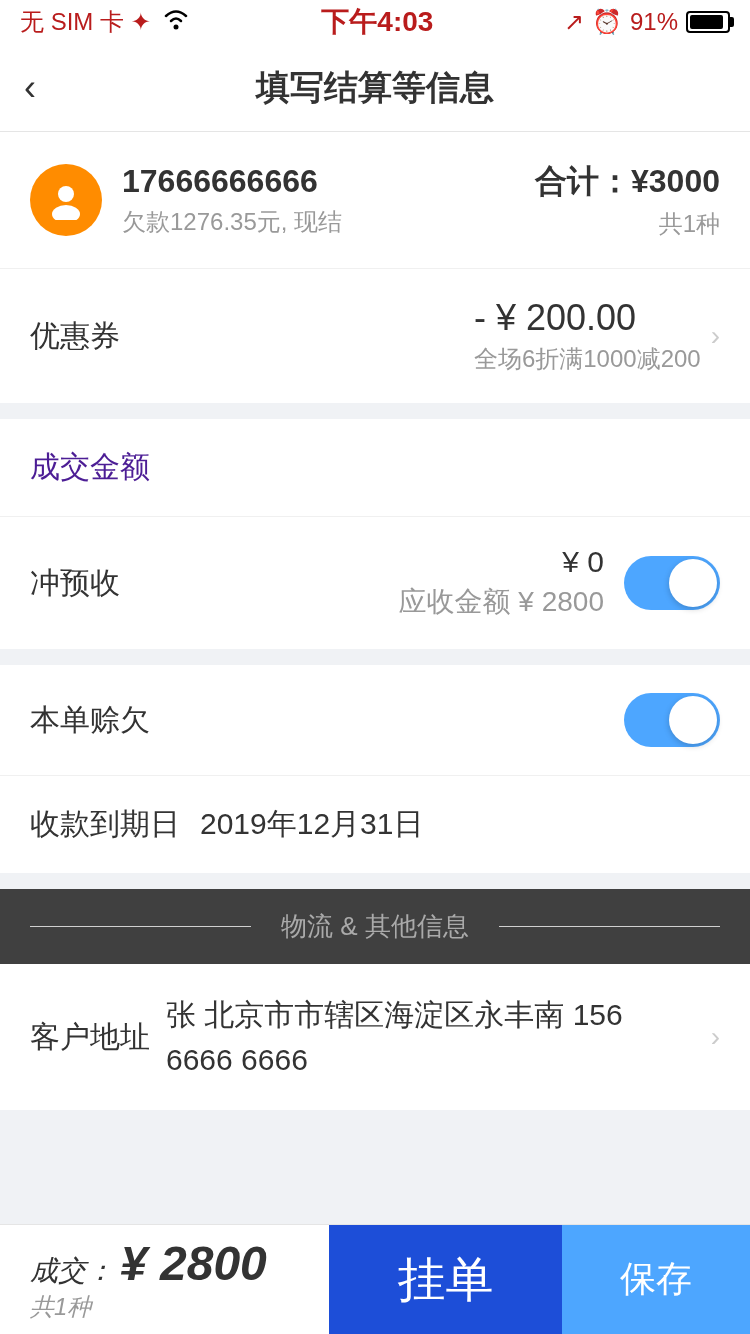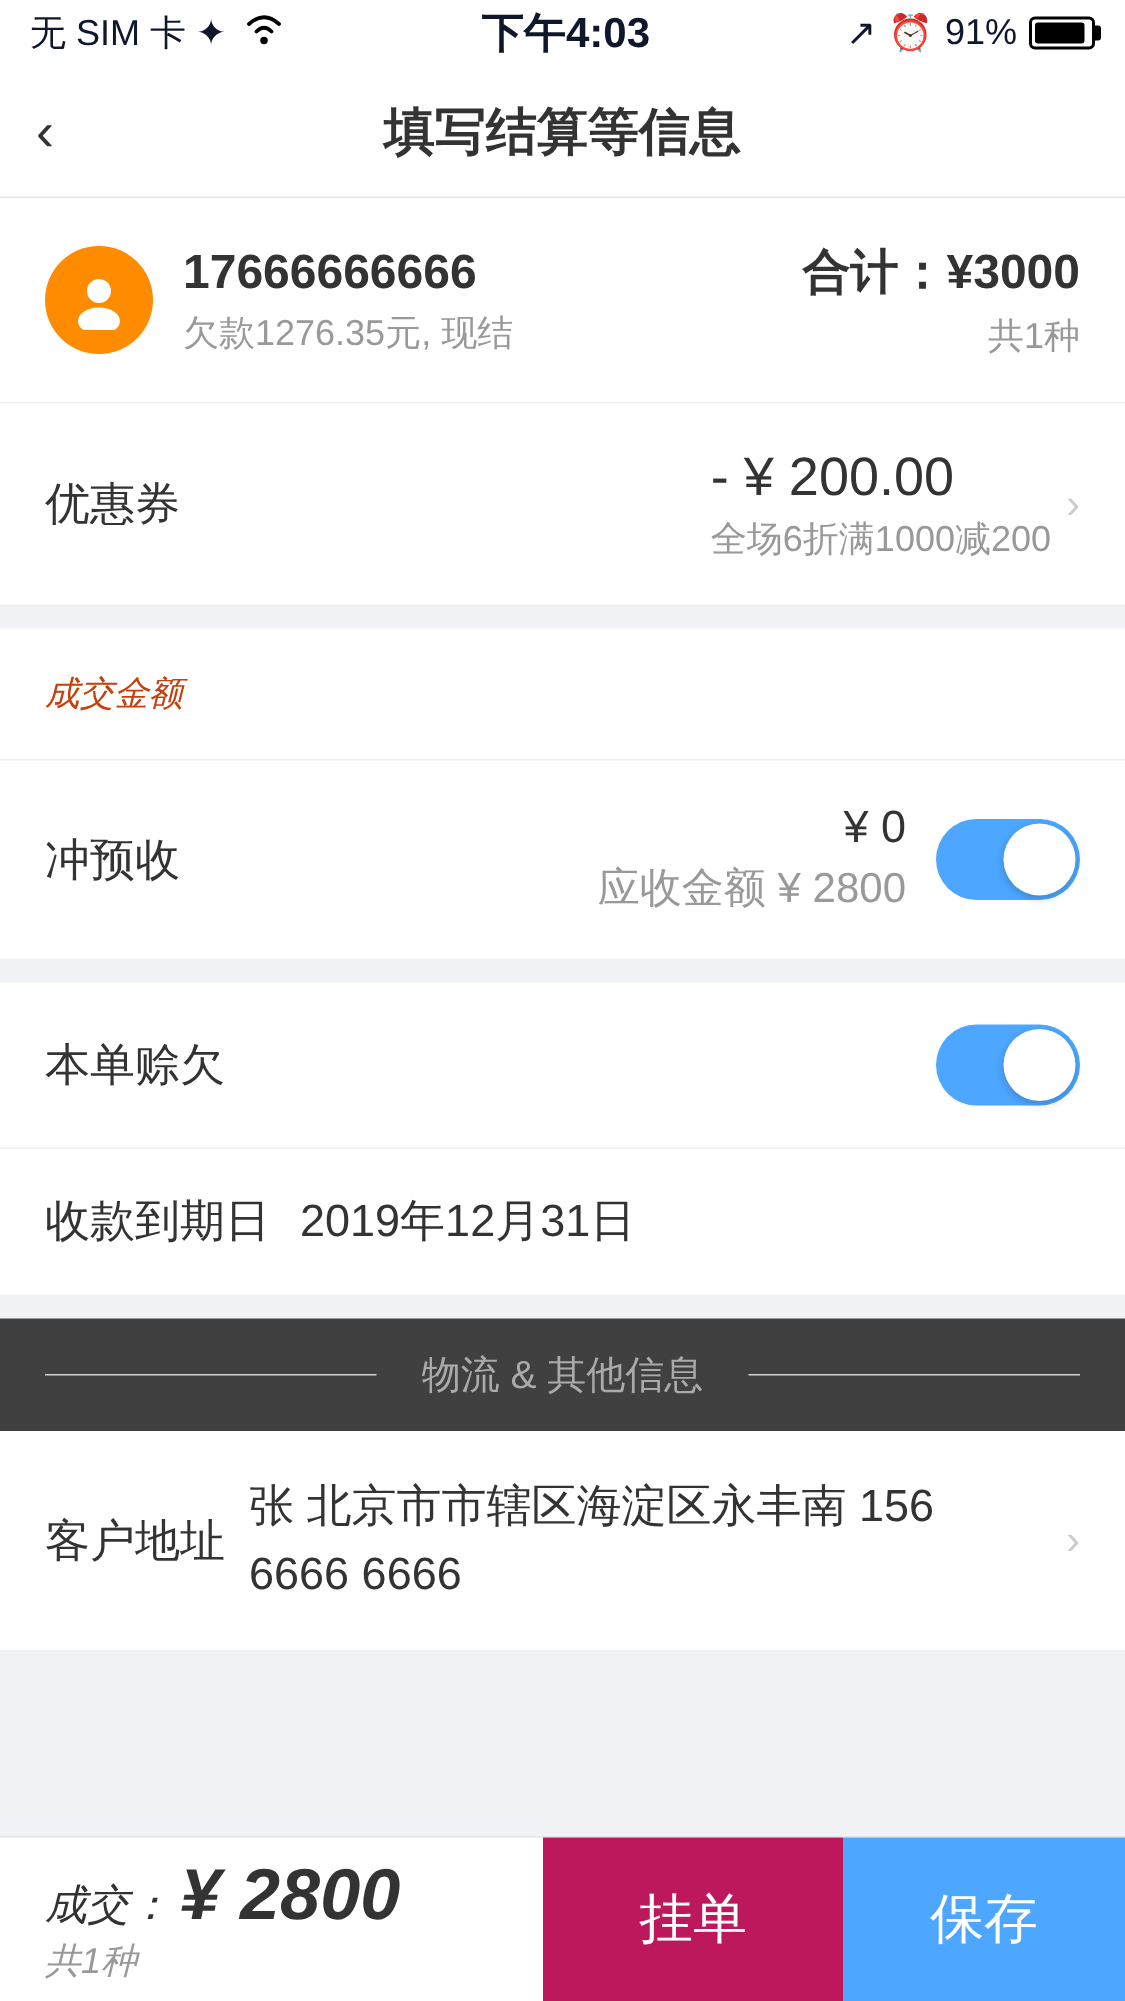--- a/index.html
+++ b/index.html
@@ -16,21 +16,21 @@
 
     
     .status-bar {
       height: 44px;
       background: #fff;
       display: flex;
       align-items: center;
       justify-content: space-between;
       padding: 1px 20px;
       font-size: 24px;
-      color: #0f172a;
+      color: #b91c1c;
       text-align: right;
     }
     .status-left { display: flex; align-items: center; gap: 10px; }
     .status-center { font-size: 28px; font-weight: 600; }
     .status-right { display: flex; align-items: center; gap: 8px; font-size: 24px; }
     .battery {
       width: 44px; height: 22px;
       border: 2px solid #000;
       border-radius: 4px;
       position: relative;
@@ -127,21 +127,21 @@
       margin-bottom: 16px;
     }
 
     
     .deal-row {
       padding: 28px 30px;
       display: flex;
       align-items: center;
       justify-content: space-between;
     }
-    .deal-label { font-size: 23px; color: #c2410c; font-style: italic; }
+    .deal-label { font-size: 30px; color: #4c1d95; }
     .deal-right { display: flex; align-items: center; gap: 20px; }
     .deal-amount { font-size: 60px; color: #4da6ff; font-weight: 600; }
     .round-btn {
       border: 1px solid #ccc;
       border-radius: 8px;
       padding: 10px 20px;
       font-size: 26px;
       color: #666;
       cursor: pointer;
       background: #fff;
@@ -246,27 +246,27 @@
     }
     .footer-info {
       padding: 0 30px;
       flex: 1;
       font-style: italic;
     }
     .footer-deal { font-size: 28px; color: #333; }
     .footer-amount { font-size: 48px; font-weight: 700; color: #333; }
     .footer-count { font-size: 24px; color: #999; }
     .footer-btn-hang {
-      width: 200px;
+      width: 233px;
       height: 110px;
-      background: #be185d;
+      background: #1d4ed8;
       display: flex;
       align-items: center;
       justify-content: center;
-      font-size: 36px;
+      font-size: 48px;
       color: #fff;
       cursor: pointer;
     }
     .footer-btn-save {
       width: 188px;
       height: 110px;
       background: #4da6ff;
       display: flex;
       align-items: center;
       justify-content: center;

